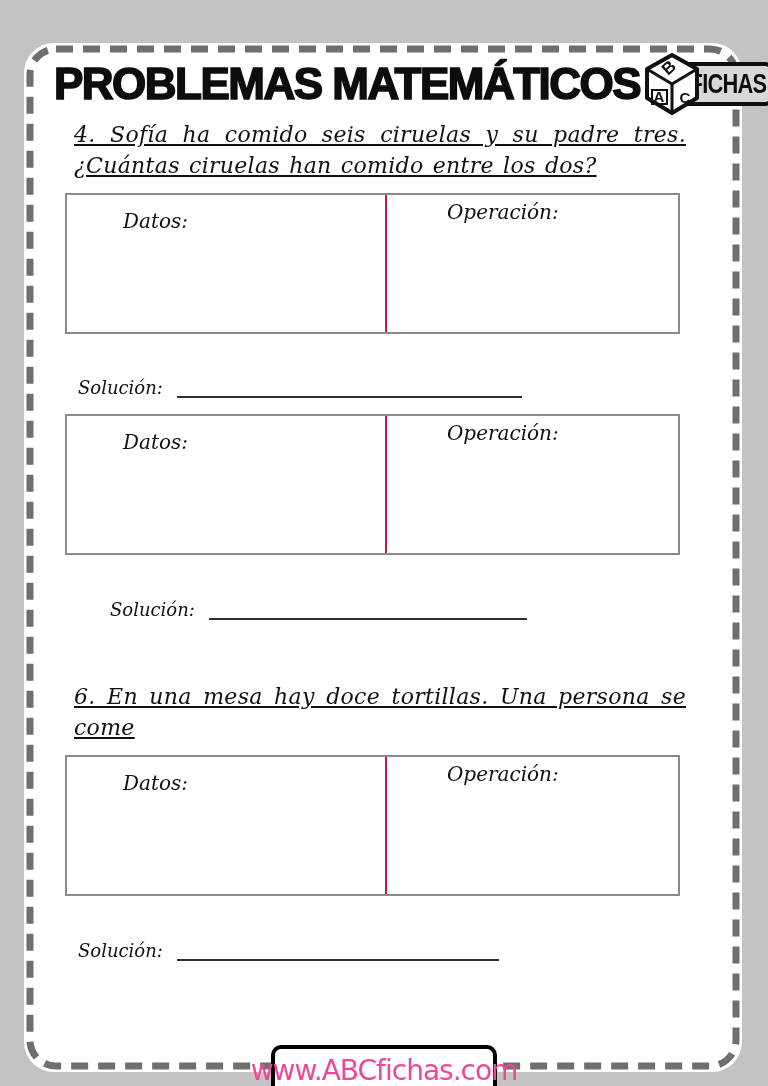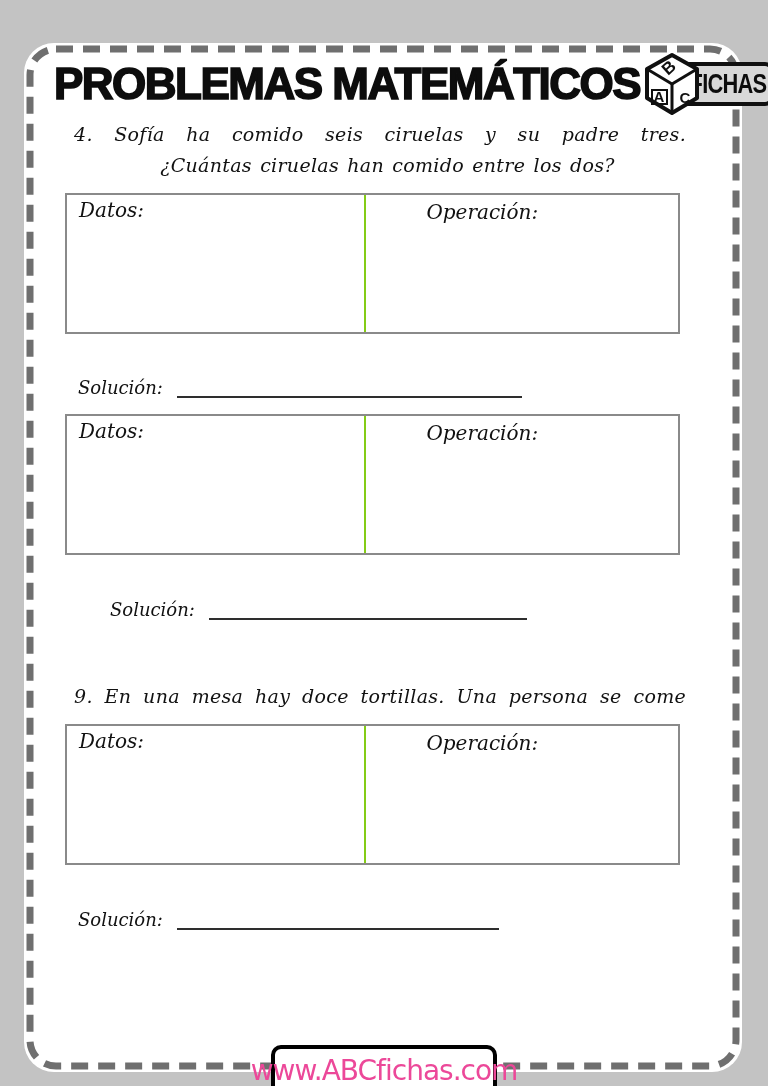--- a/index.html
+++ b/index.html
@@ -66,42 +66,44 @@
     letter-spacing: -1px;
     transform: scaleX(0.78);
     transform-origin: right center;
     color: #0d0d0d;
   }
   .logo-cube { position: absolute; left: 0; top: 0; }
 
   
   .problem {
     margin: 6px 56px 0 50px;
-    font-size: 19px;
+    font-size: 22px;
     font-style: italic;
     line-height: 31px;
     letter-spacing: 0.3px;
+    text-decoration: underline;
   }
   .problem .l1 { text-align: justify; text-align-last: justify; }
-  .problem .l2 { text-align: center; word-spacing: 2px; margin-left: 15px; }
+  .problem .l2 { text-align: left; word-spacing: 2px; }
 
   
   .answer-box {
     box-sizing: border-box;
     margin: 12px 62px 0 41px;
     height: 141px;
     border: 2px solid #8a8a8a;
     display: flex;
     background: #fff;
   }
   .cell-left {
     width: 49%;
     box-sizing: border-box;
-    border-right: 2px solid #84cc16;
-    padding: 3px 12px;
+    border-right: 2px solid #be185d;
+    padding: 14px 12px;
+    margin-left: 44px;
   }
   .cell-right {
     width: 51%;
     box-sizing: border-box;
     padding: 5px 12px 5px 60px;
   }
   .box-label { font-size: 20px; font-style: italic; }
 
   
   .solucion {
@@ -211,21 +213,21 @@
         </div>
       </div>
       <div class="solucion s2">
         <span>Solución:</span>
         <span class="write-line"></span>
       </div>
 
       <div class="spacer-before-p6"></div>
 
       <div class="problem">
-        <div class="l1">9. En una mesa hay doce tortillas. Una persona se come</div>
+        <div class="l1">6. En una mesa hay doce tortillas. Una persona se come</div>
       </div>
       <div class="answer-box">
         <div class="cell-left">
           <span class="box-label">Datos:</span>
         </div>
         <div class="cell-right">
           <span class="box-label">Operación:</span>
         </div>
       </div>
       <div class="solucion s3">

